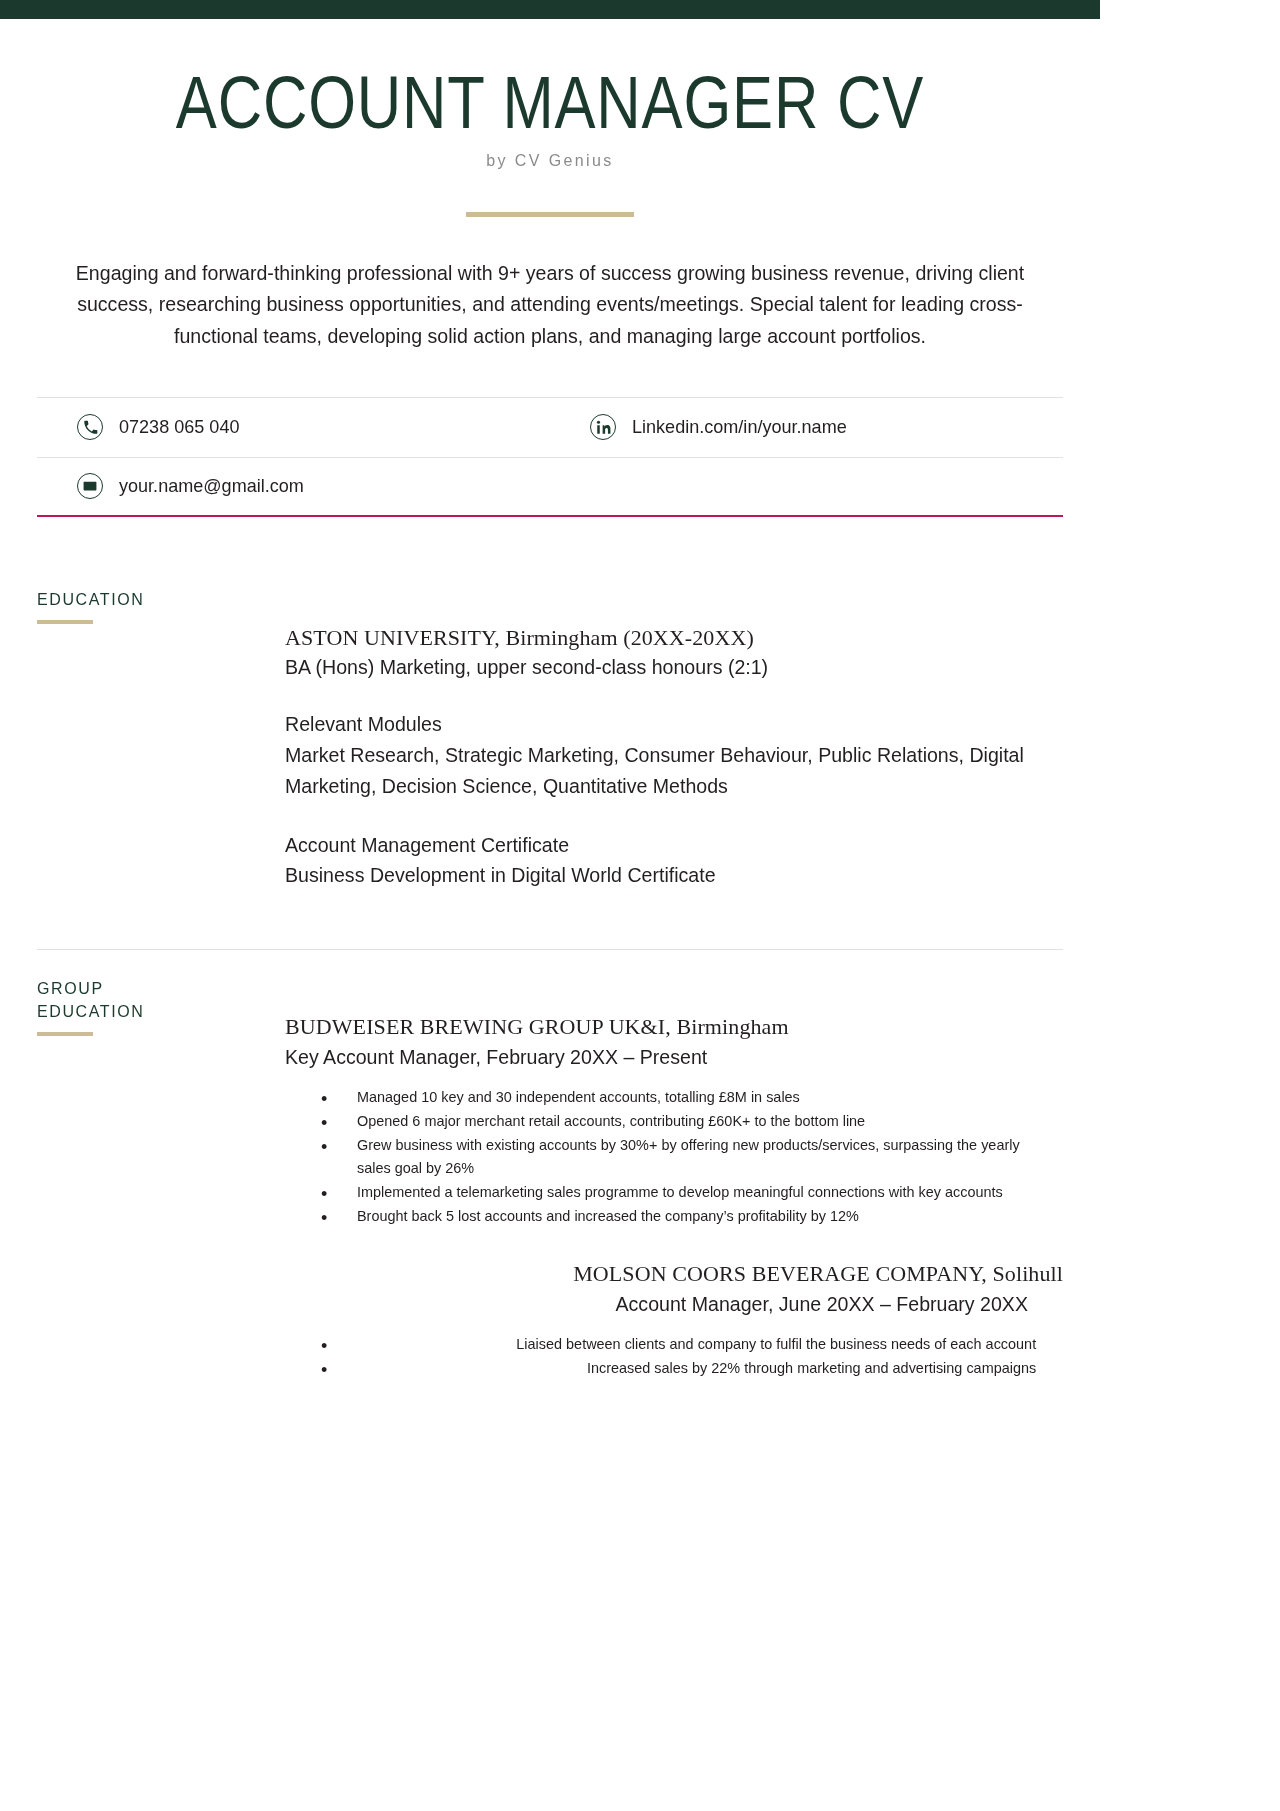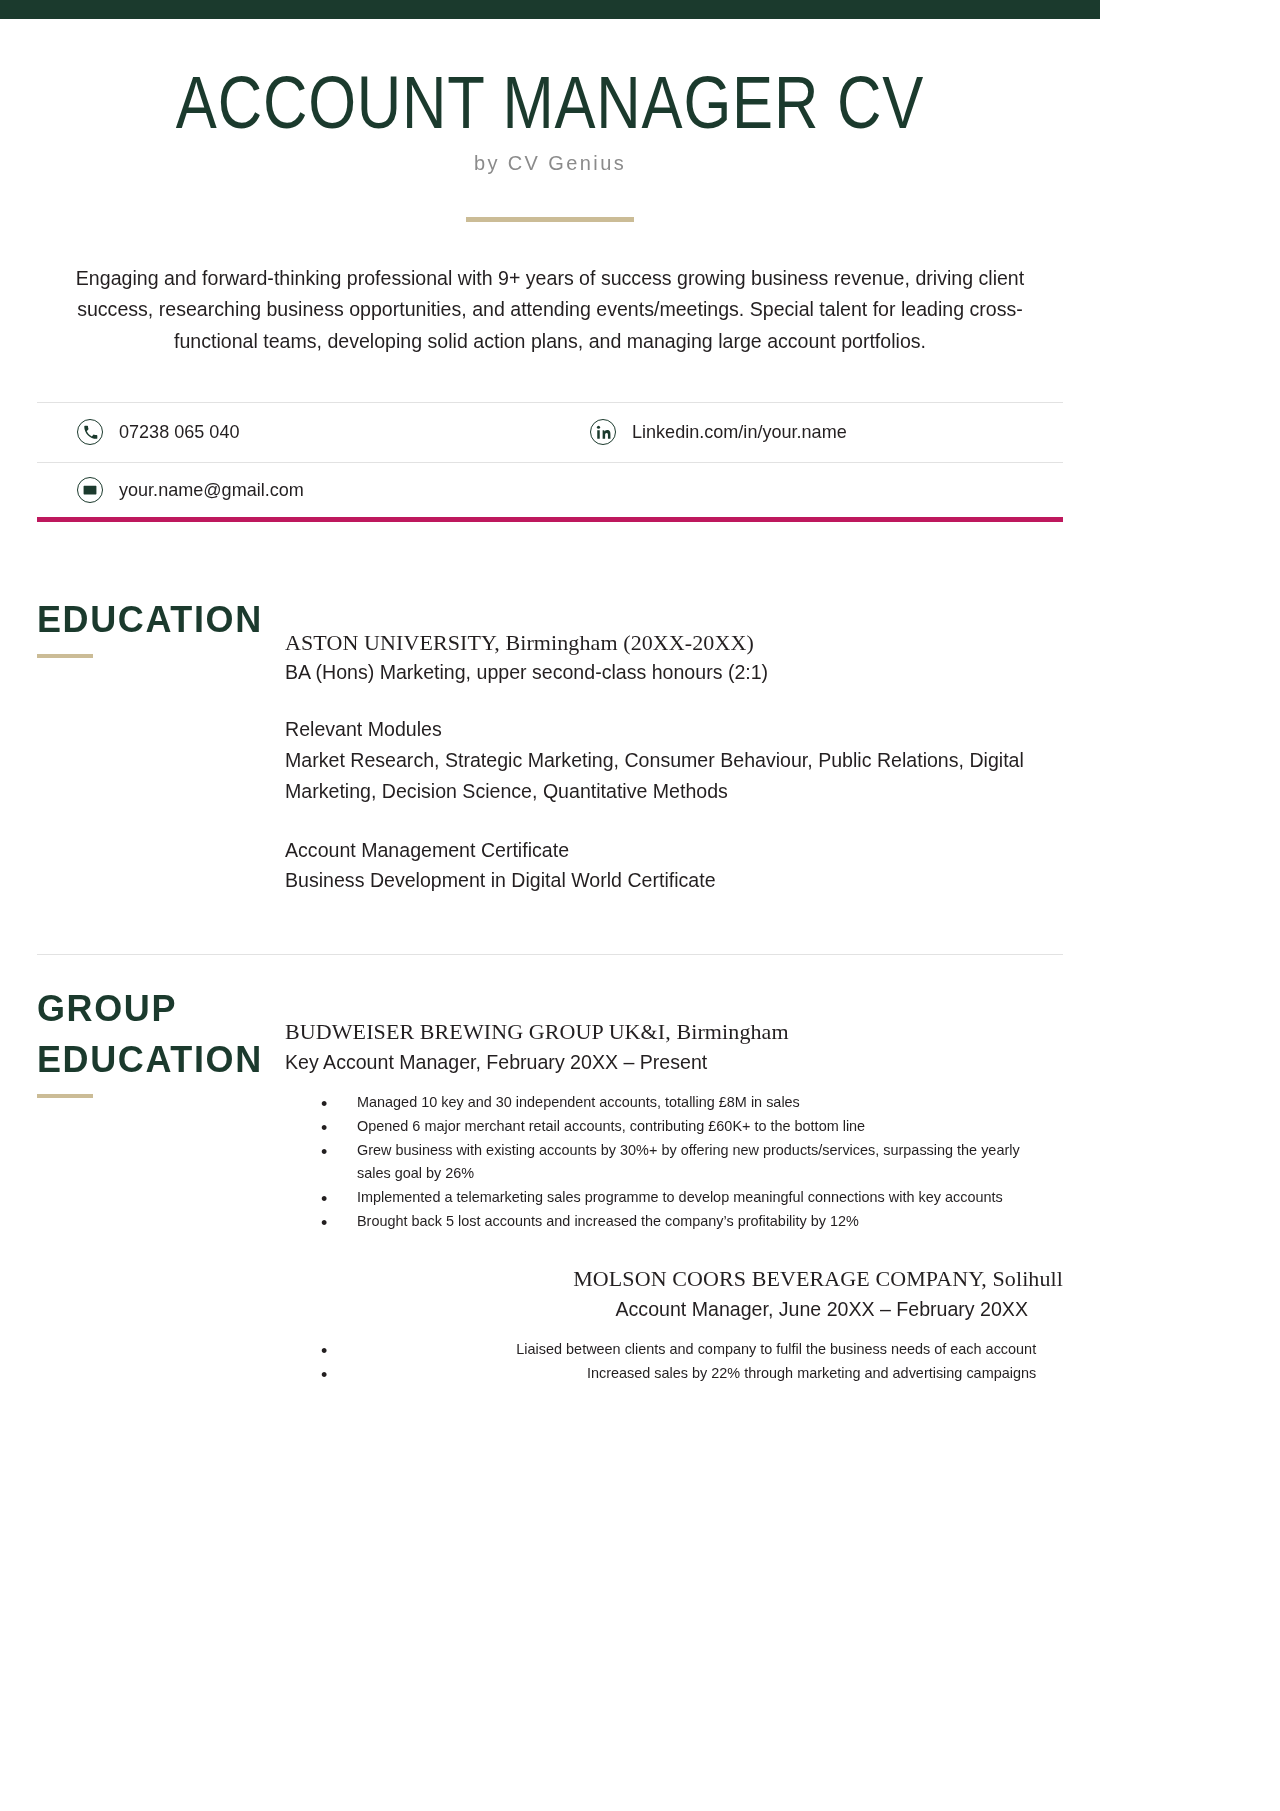--- a/index.html
+++ b/index.html
@@ -39,21 +39,21 @@
     font-weight: 400;
     letter-spacing: 1px;
     color: #1b3a2d;
     transform: scaleX(0.82);
     transform-origin: center center;
     margin: 0;
     white-space: nowrap;
   }
   .cv-subtitle {
     margin: 14px 0 0 0;
-    font-size: 20px;
+    font-size: 16px;
     letter-spacing: 2.4px;
     color: #8b8b8b;
     font-weight: 400;
   }
   .gold-rule-center {
     width: 168px;
     height: 5px;
     background: #cbbc96;
     margin: 42px auto 0 auto;
   }
@@ -75,21 +75,21 @@
   .contact-block {
     margin: 46px auto 0 auto;
     width: 1026px;
   }
   .contact-row {
     display: flex;
     border-top: 1px solid #e2e2e2;
     height: 60px;
     align-items: center;
   }
-  .contact-row:last-child { border-bottom: 5px solid #be185d; }
+  .contact-row:last-child { border-bottom: 2px solid #be185d; }
   .contact-cell {
     display: flex;
     align-items: center;
     width: 50%;
     padding-left: 40px;
   }
   .contact-cell.right { padding-left: 508px; margin-left: -468px; }
   .ico {
     width: 26px;
     height: 26px;
@@ -118,24 +118,24 @@
     border-top: 1px solid #e2e2e2;
     padding-top: 28px;
   }
   .section.first { border-top: none; padding-top: 34px; }
   .section-label-col {
     width: 248px;
     flex: 0 0 248px;
     padding-right: 16px;
   }
   .section-label {
-    font-size: 36px;
+    font-size: 16px;
     letter-spacing: 1.6px;
     color: #1b3a2d;
-    font-weight: 700;
+    font-weight: 400;
     line-height: 1.42;
   }
   .gold-rule-small {
     width: 56px;
     height: 4px;
     background: #cbbc96;
     margin-top: 9px;
   }
   .section-body { flex: 1 1 auto; padding-top: 2px; }
 

